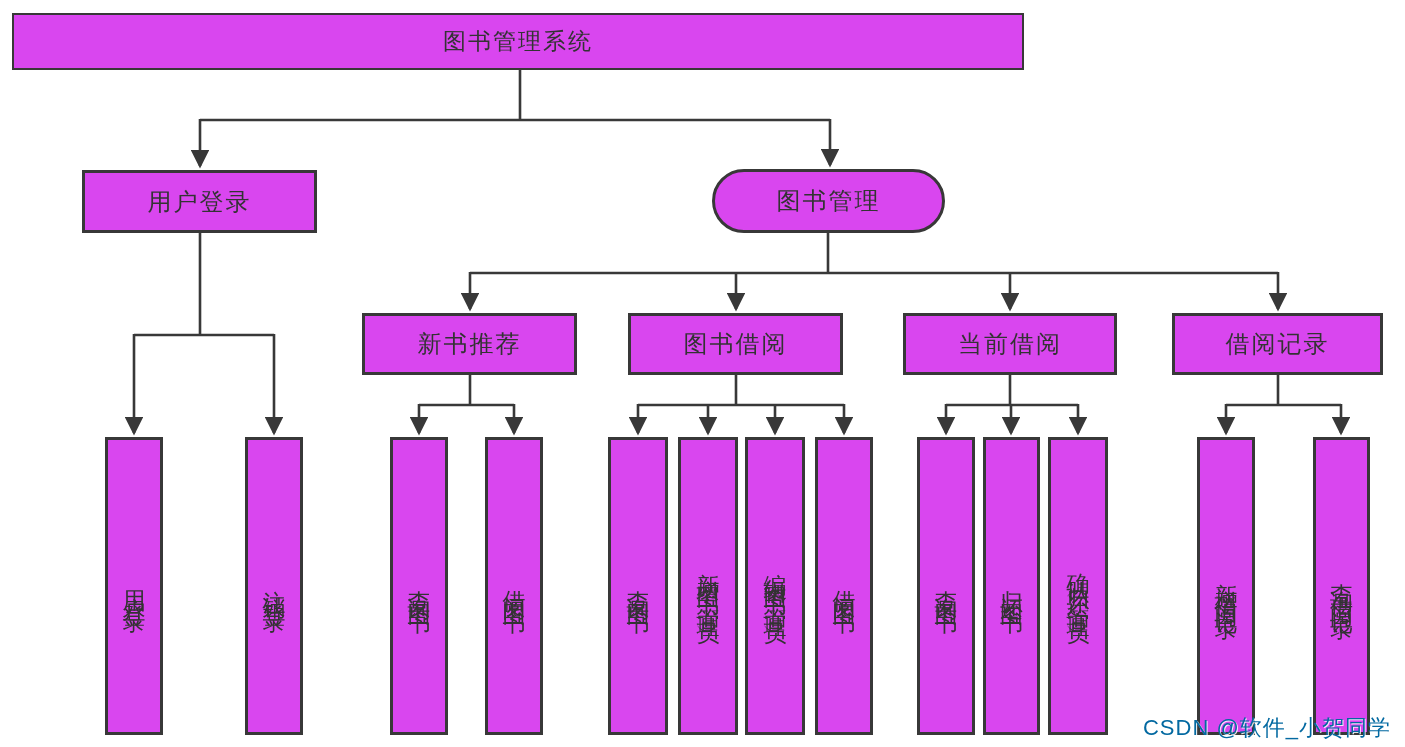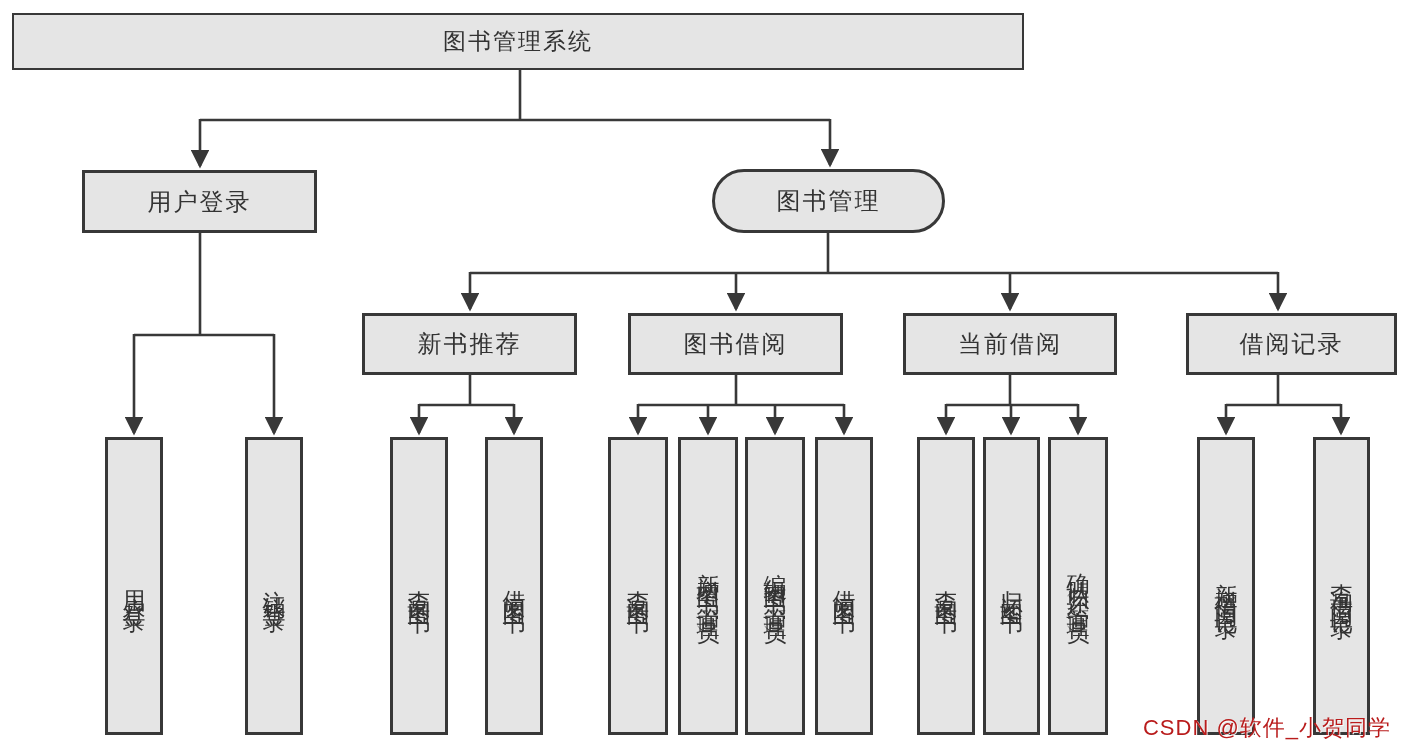--- a/index.html
+++ b/index.html
@@ -16,21 +16,21 @@
     overflow: hidden;
   }
   svg.edges {
     position: absolute;
     left: 0; top: 0;
     width: 1405px; height: 747px;
     z-index: 1;
   }
   .node {
     position: absolute;
-    background: #e5e5e5;
+    background: #d946ef;
     border: 3px solid #383838;
     box-sizing: border-box;
     display: flex;
     align-items: center;
     justify-content: center;
     z-index: 2;
   }
   .node.root { border-width: 2px; }
   .hlabel {
     font-size: 24px;
@@ -46,21 +46,21 @@
     letter-spacing: 7px;
     line-height: 1;
     color: #333333;
     white-space: nowrap;
   }
   .watermark {
     position: absolute;
     right: 14px;
     bottom: 4px;
     font-size: 22px;
-    color: #b91c1c;
+    color: #0369a1;
     text-shadow: 1px 1px 0 rgba(255,255,255,0.85);
     letter-spacing: 1px;
     z-index: 5;
     white-space: nowrap;
   }
 </style>
 </head>
 <body>
 
 <div class="canvas">
@@ -128,21 +128,21 @@
 
   <div class="node" style="left:628px; top:313px; width:215px; height:62px;">
     <span class="hlabel">图书借阅</span>
   </div>
   <div class="node" style="left:362px; top:313px; width:215px; height:62px;">
     <span class="hlabel">新书推荐</span>
   </div>
   <div class="node" style="left:903px; top:313px; width:214px; height:62px;">
     <span class="hlabel">当前借阅</span>
   </div>
-  <div class="node" style="left:1172px; top:313px; width:211px; height:62px;margin-left:14px;">
+  <div class="node" style="left:1172px; top:313px; width:211px; height:62px;">
     <span class="hlabel">借阅记录</span>
   </div>
 
   <div class="node" style="left:105px; top:437px; width:58px; height:298px;">
     <span class="vtext">用户登录</span>
   </div>
   <div class="node" style="left:245px; top:437px; width:58px; height:298px;">
     <span class="vtext">注销登录</span>
   </div>
 

